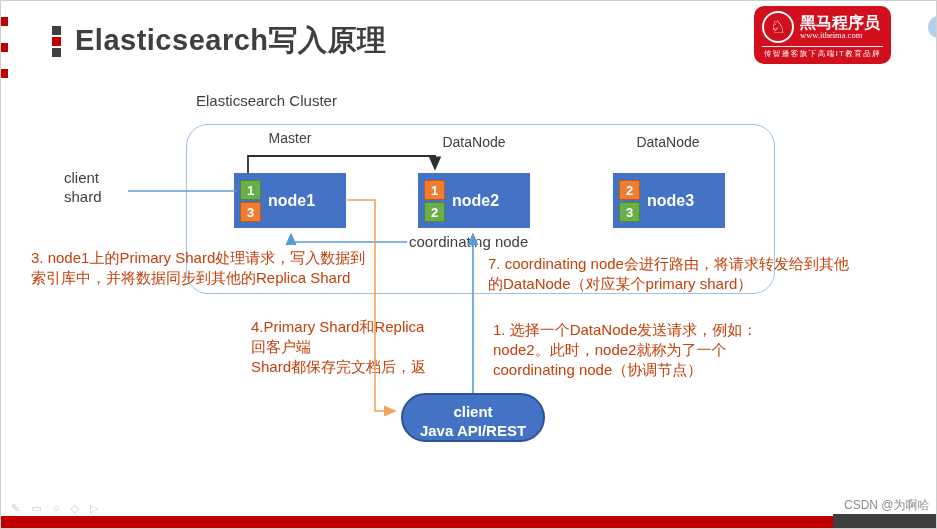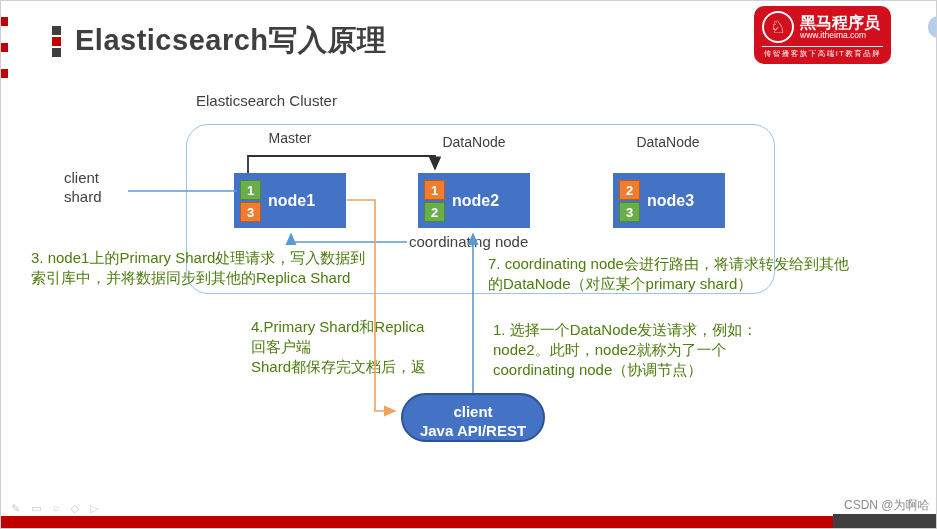--- a/index.html
+++ b/index.html
@@ -17,21 +17,21 @@
   .page-title { position:absolute; left:74px; top:20px; font-size:29px; font-weight:bold;
                 color:#3f3f3f; letter-spacing:0.5px; }
 
   
   .logo { position:absolute; left:753px; top:5px; width:137px; height:58px; background:#d20f1c;
           border-radius:10px; color:#fff; padding:5px 8px 3px 8px; }
   .logo-row { display:flex; align-items:center; gap:6px; }
   .logo-circle { width:32px; height:32px; border:2px solid #fff; border-radius:50%;
                  display:flex; align-items:center; justify-content:center; font-size:18px; color:#fff; flex:0 0 auto; }
   .logo-brand { font-size:16px; font-weight:bold; line-height:17px; white-space:nowrap; }
-  .logo-url { font-size:8.5px; line-height:9px; }
+  .logo-url { font-size:8.5px; line-height:9px;font-family:Liberation Serif, serif; }
   .logo-divider { border-top:1px solid #ffffff; margin:3px 0 2px 0; opacity:.9; }
   .logo-slogan { font-size:7.5px; letter-spacing:1.5px; white-space:nowrap; text-align:center; }
   .scroll-bump { position:absolute; left:927px; top:15px; width:20px; height:22px;
                  background:#b7d0ea; border-radius:11px; }
 
   
   .cluster-label { position:absolute; left:195px; top:91px; font-size:15px; color:#3f3f3f; }
   .cluster-box { position:absolute; left:185px; top:123px; width:589px; height:170px;
                  border:1.5px solid #9dc3e6; border-radius:22px; }
   .role-label { position:absolute; font-size:14px; color:#3f3f3f; transform:translateX(-50%); white-space:nowrap; }
@@ -41,21 +41,21 @@
   .shard { width:21px; height:20px; margin-bottom:2px; color:#fff; font-size:13px; font-weight:bold;
            display:flex; align-items:center; justify-content:center; }
   .shard-green  { background:#6aae49; border:1px solid #4e8a33; }
   .shard-orange { background:#ed7d31; border:1px solid #c55a11; }
   .node-name { position:absolute; left:34px; top:0; width:78px; height:55px; display:flex;
                align-items:center; color:#fff; font-size:16px; font-weight:bold; }
 
   .primary-shard-label { position:absolute; left:63px; top:167px; font-size:15px; color:#3f3f3f; line-height:19px; }
   .coordinating-label { position:absolute; left:408px; top:232px; font-size:15px; color:#3f3f3f; white-space:nowrap; }
 
-  .annotation { position:absolute; font-size:15px; color:#4d7c0f; line-height:20px; white-space:nowrap; }
+  .annotation { position:absolute; font-size:15px; color:#c2410c; line-height:20px; white-space:nowrap; }
 
   .client-pill { position:absolute; left:400px; top:392px; width:144px; height:49px;
                  background:#4472c4; border:2px solid #2e5395; border-radius:25px;
                  display:flex; flex-direction:column; align-items:center; justify-content:flex-end;
                  color:#fff; font-size:15px; font-weight:bold; line-height:19px; }
 
   svg.overlay { position:absolute; left:0; top:0; pointer-events:none; }
 
   
   .footer-tools { position:absolute; left:10px; top:501px; font-size:11px; color:#cccccc; letter-spacing:4px; }

